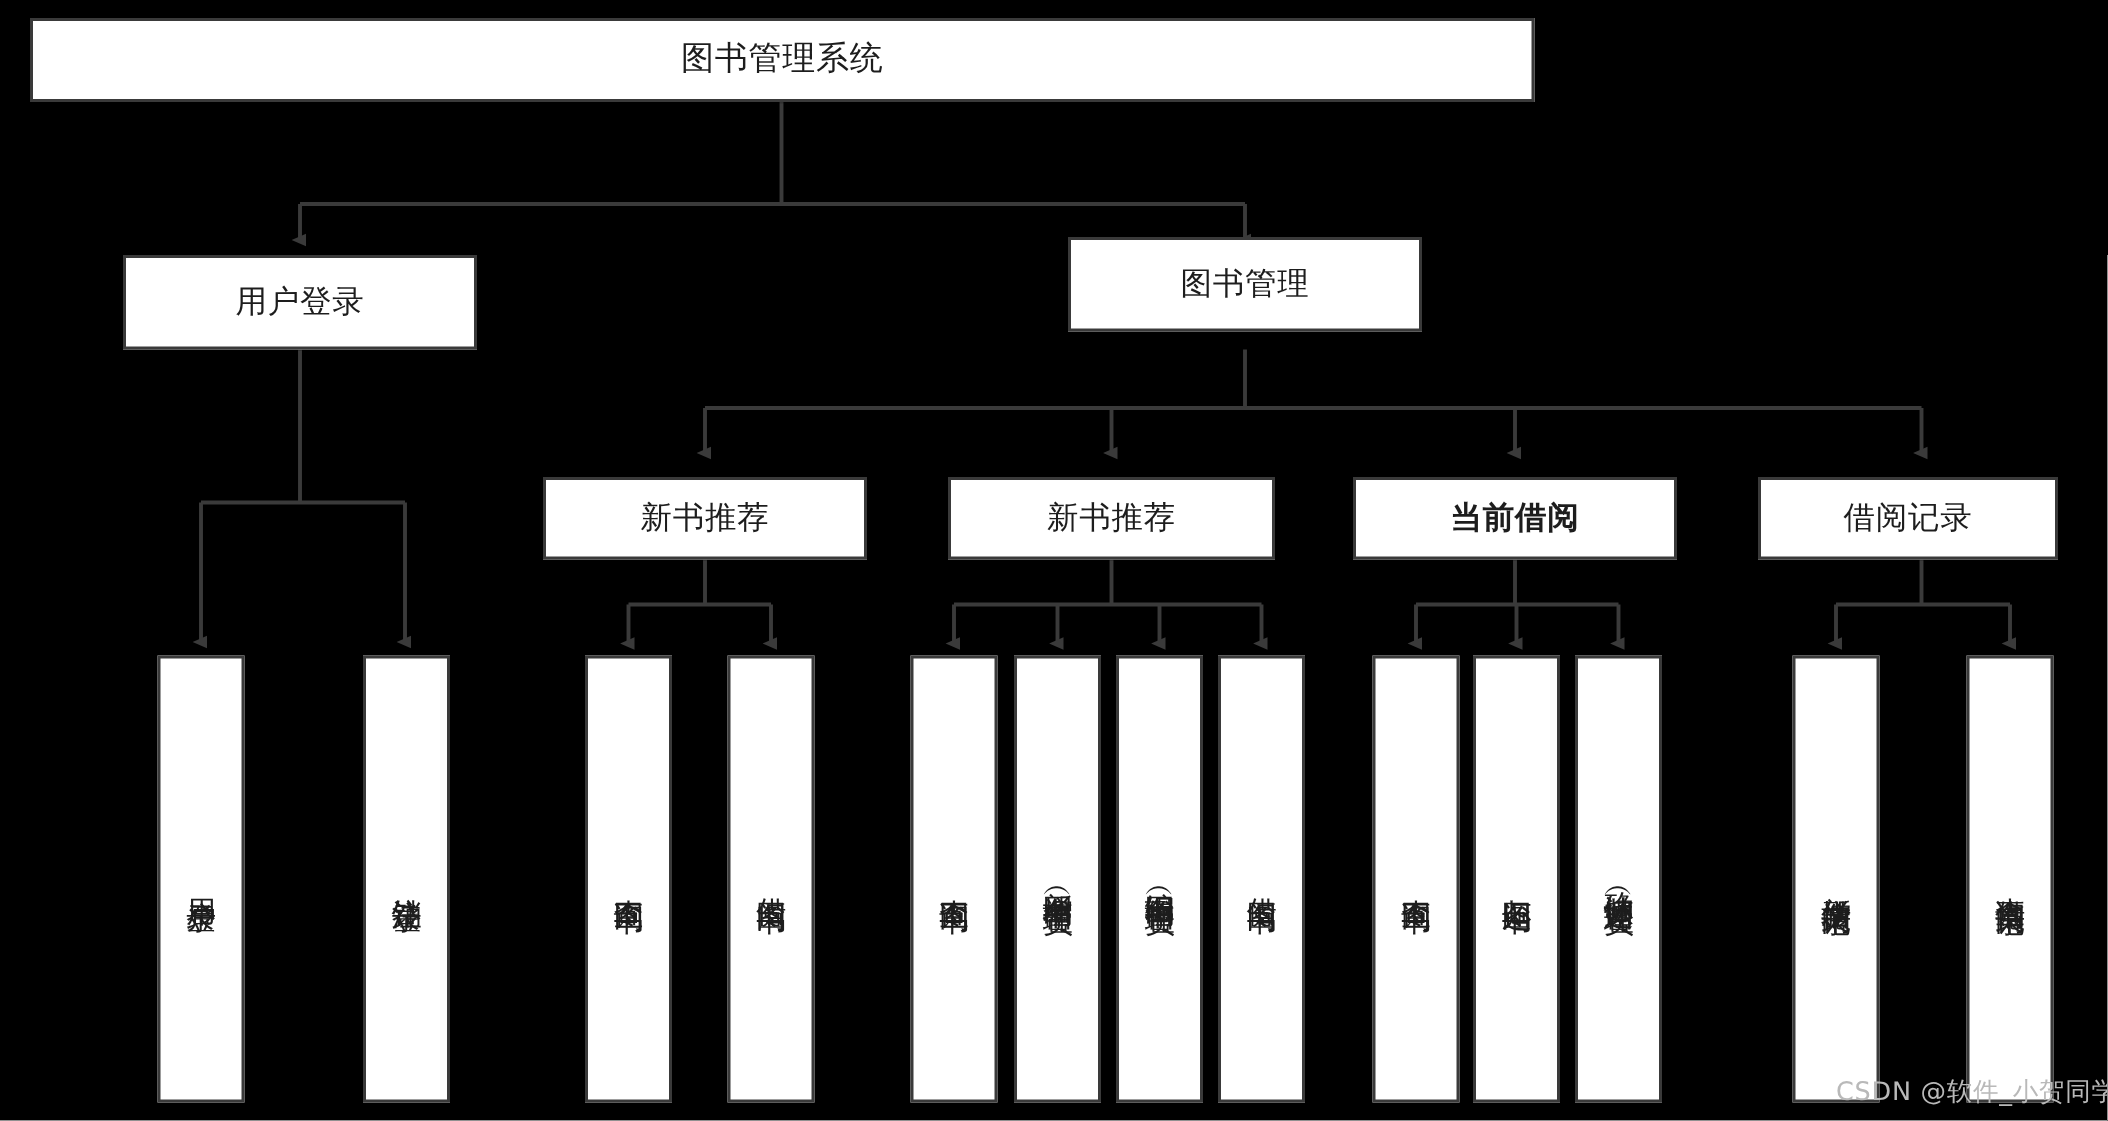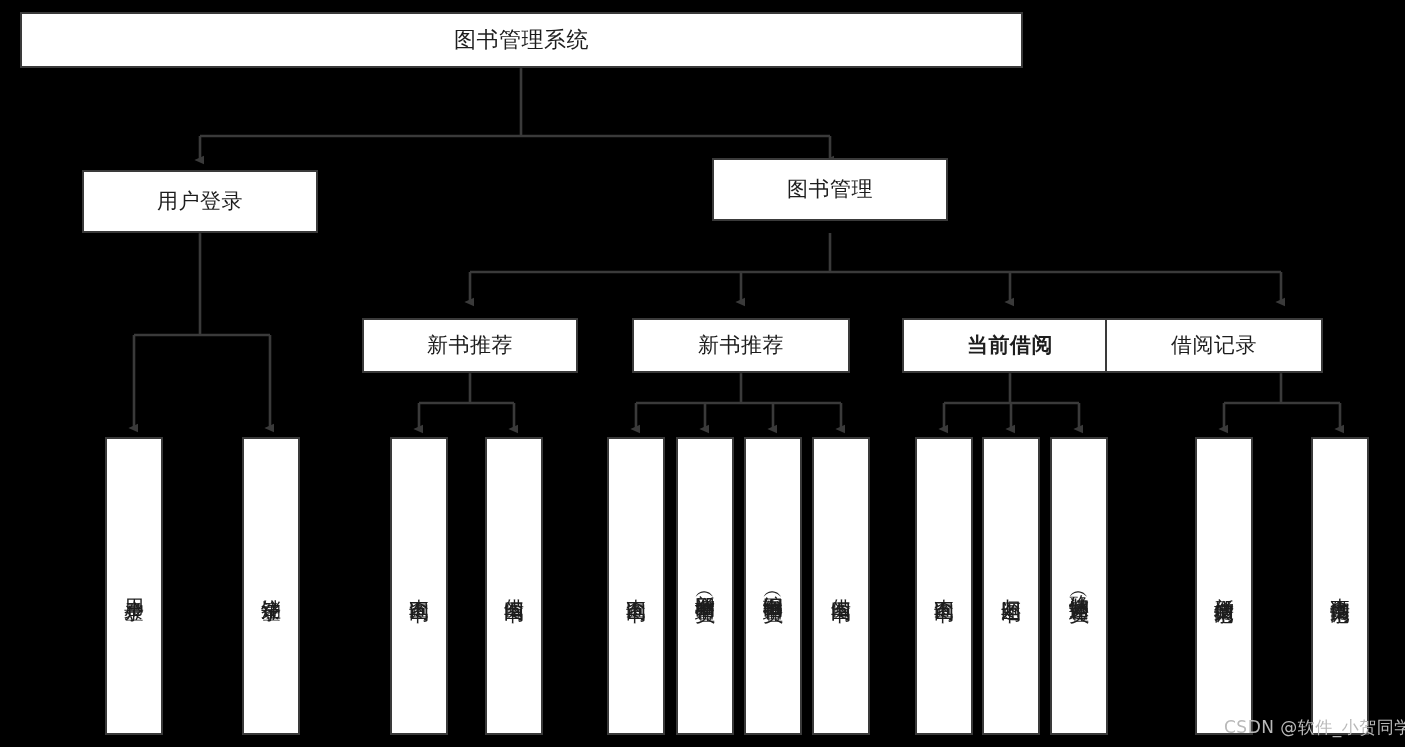--- a/index.html
+++ b/index.html
@@ -147,21 +147,21 @@
   </div>
 
   <div class="node horiz" style="left:632px; top:318px; width:218px; height:55px;">
     <span class="label">新书推荐</span>
   </div>
 
   <div class="node horiz" style="left:902px; top:318px; width:216px; height:55px;font-weight:bold;">
     <span class="label">当前借阅</span>
   </div>
 
-  <div class="node horiz" style="left:1105px; top:318px; width:218px; height:55px;">
+  <div class="node horiz" style="left:1172px; top:318px; width:200px; height:55px;">
     <span class="label">借阅记录</span>
   </div>
 
   <div class="node vert" style="left:105px; top:437px; width:58px; height:298px;">
     <span class="label">用户登录</span>
   </div>
   <div class="node vert" style="left:242px; top:437px; width:58px; height:298px;">
     <span class="label">注销登录</span>
   </div>
 

